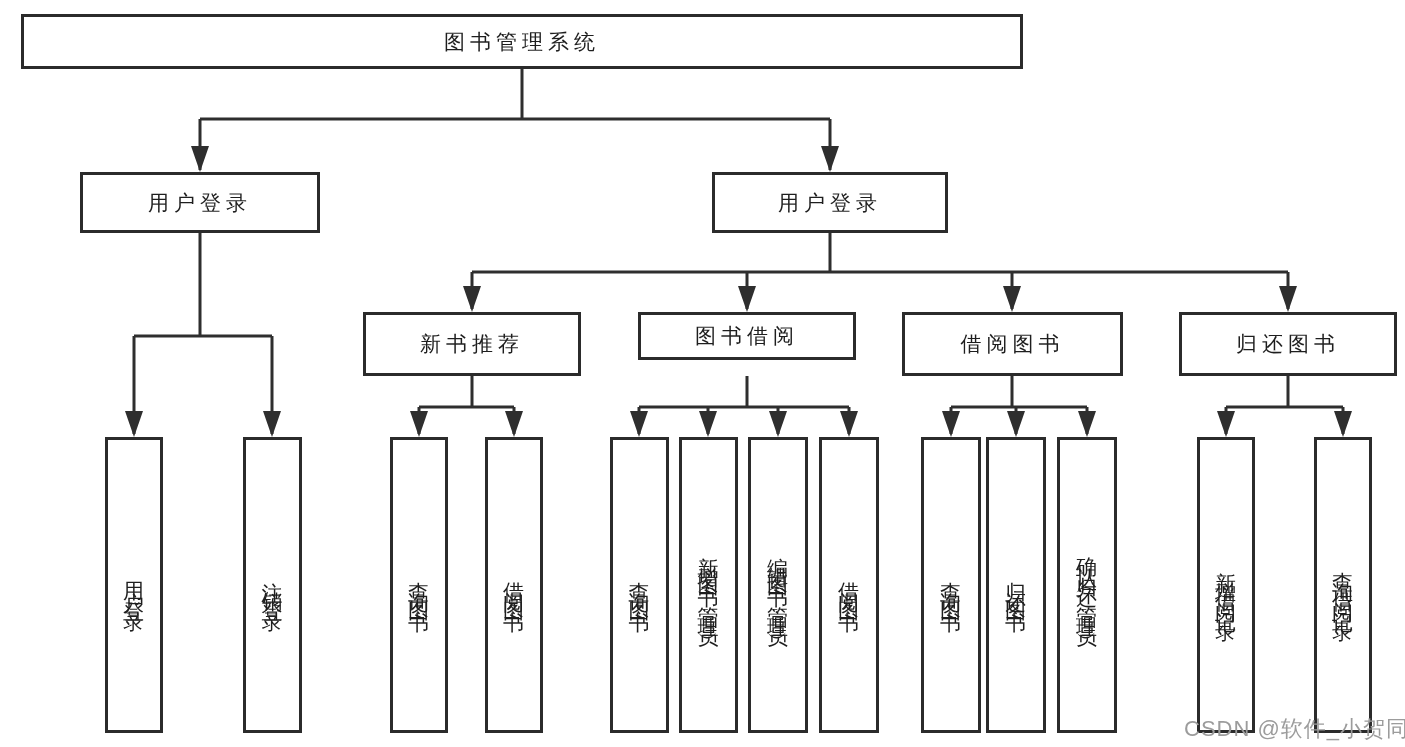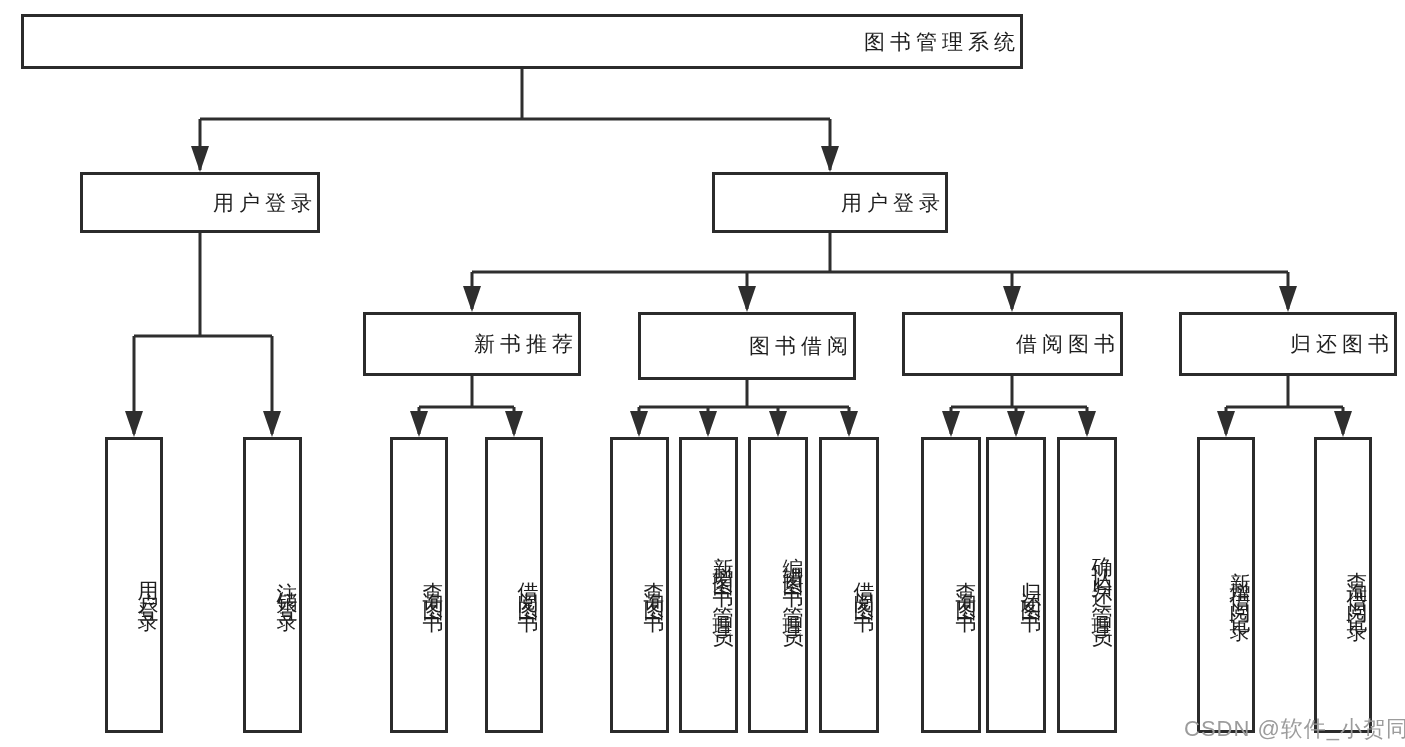--- a/index.html
+++ b/index.html
@@ -18,21 +18,21 @@
   }
   .stage{position:relative;width:1405px;height:747px;background:var(--background);}
   .wires{position:absolute;left:0;top:0;width:1405px;height:747px;}
   .wires path{stroke:var(--line);stroke-width:3;fill:none;}
   .wires polygon{fill:var(--line);stroke:none;}
   .node{
     position:absolute;
     box-sizing:border-box;
     border:3px solid var(--border);
     background:#fff;
-    display:flex;align-items:center;justify-content:flex-end;
+    display:flex;align-items:center;justify-content:center;
     color:var(--text);
     font-size:21px;
     letter-spacing:5px;
     white-space:nowrap;
   }
   .leaf{top:437px;height:296px;}
   .leaf .vtext{
     writing-mode:vertical-rl;
     text-orientation:mixed;
     letter-spacing:10px;
@@ -104,21 +104,21 @@
   <div class="node" style="left:80px;top:172px;width:240px;height:61px">
     <span>用户登录</span>
   </div>
   <div class="node" style="left:712px;top:172px;width:236px;height:61px">
     <span>用户登录</span>
   </div>
 
   <div class="node" style="left:363px;top:312px;width:218px;height:64px">
     <span>新书推荐</span>
   </div>
-  <div class="node" style="left:638px;top:312px;width:218px;height:68px">
+  <div class="node" style="left:638px;top:312px;width:218px;height:48px">
     <span>图书借阅</span>
   </div>
   <div class="node" style="left:902px;top:312px;width:221px;height:64px">
     <span>借阅图书</span>
   </div>
   <div class="node" style="left:1179px;top:312px;width:218px;height:64px">
     <span>归还图书</span>
   </div>
 
   <div class="node leaf" style="left:105px;width:58px">

